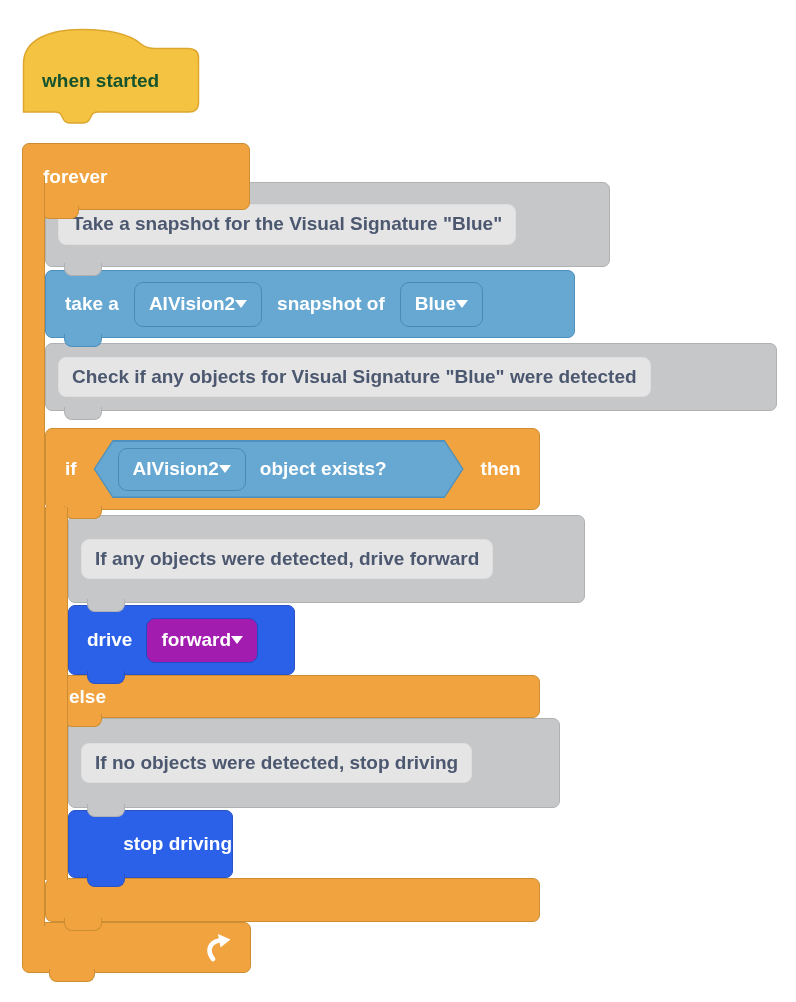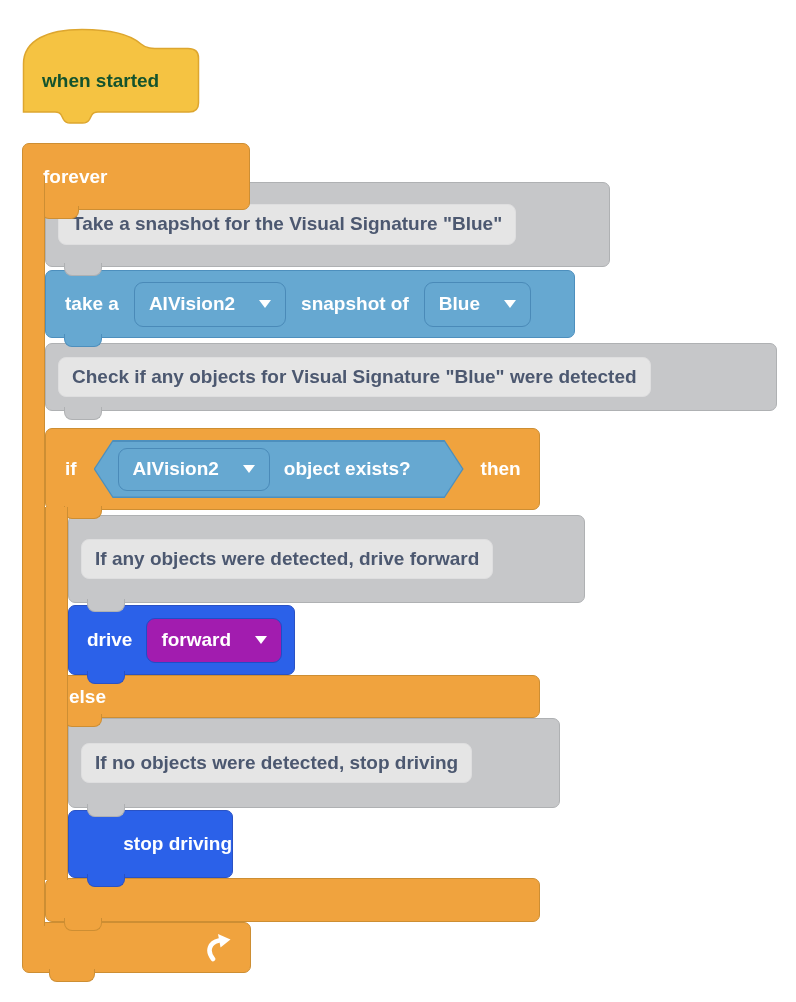--- a/index.html
+++ b/index.html
@@ -29,21 +29,21 @@
   .b-gray{background:#C6C7C9;border-color:#AFB1B3;}
   .b-lblue{background:#66A8D1;border-color:#4D8FBD;}
   .b-rblue{background:#2B61E9;border-color:#2A52C4;}
 
   .note{
     background:#e5e5e5;border:1.5px solid #DEDEDF;border-radius:8px;
     padding:8px 13px;color:#4C5870;font-size:19px;font-weight:bold;margin-left:12px;
     line-height:1.2;
   }
   .dropdown{
-    display:inline-flex;align-items:center;gap:24px;height:45px;padding:12px 14px;
+    display:inline-flex;align-items:center;gap:0;height:45px;padding:12px 14px;
     border-radius:9px;border:1.5px solid;box-sizing:border-box;cursor:pointer;
   }
   .dd-lblue{border-color:#4A8AB8;background:#66A8D1;}
   .dd-rblue{border-color:#1E4DC8;background:#a21caf;}
   .caret{
     display:inline-block;width:0;height:0;
     border-left:6.5px solid transparent;border-right:6.5px solid transparent;
     border-top:8px solid #ffffff;
   }
   .hex-outer{

